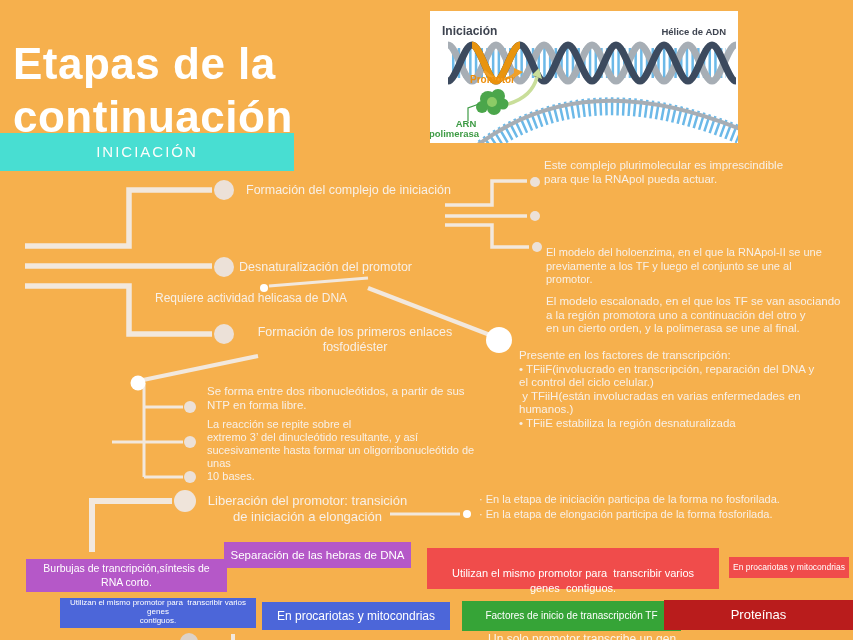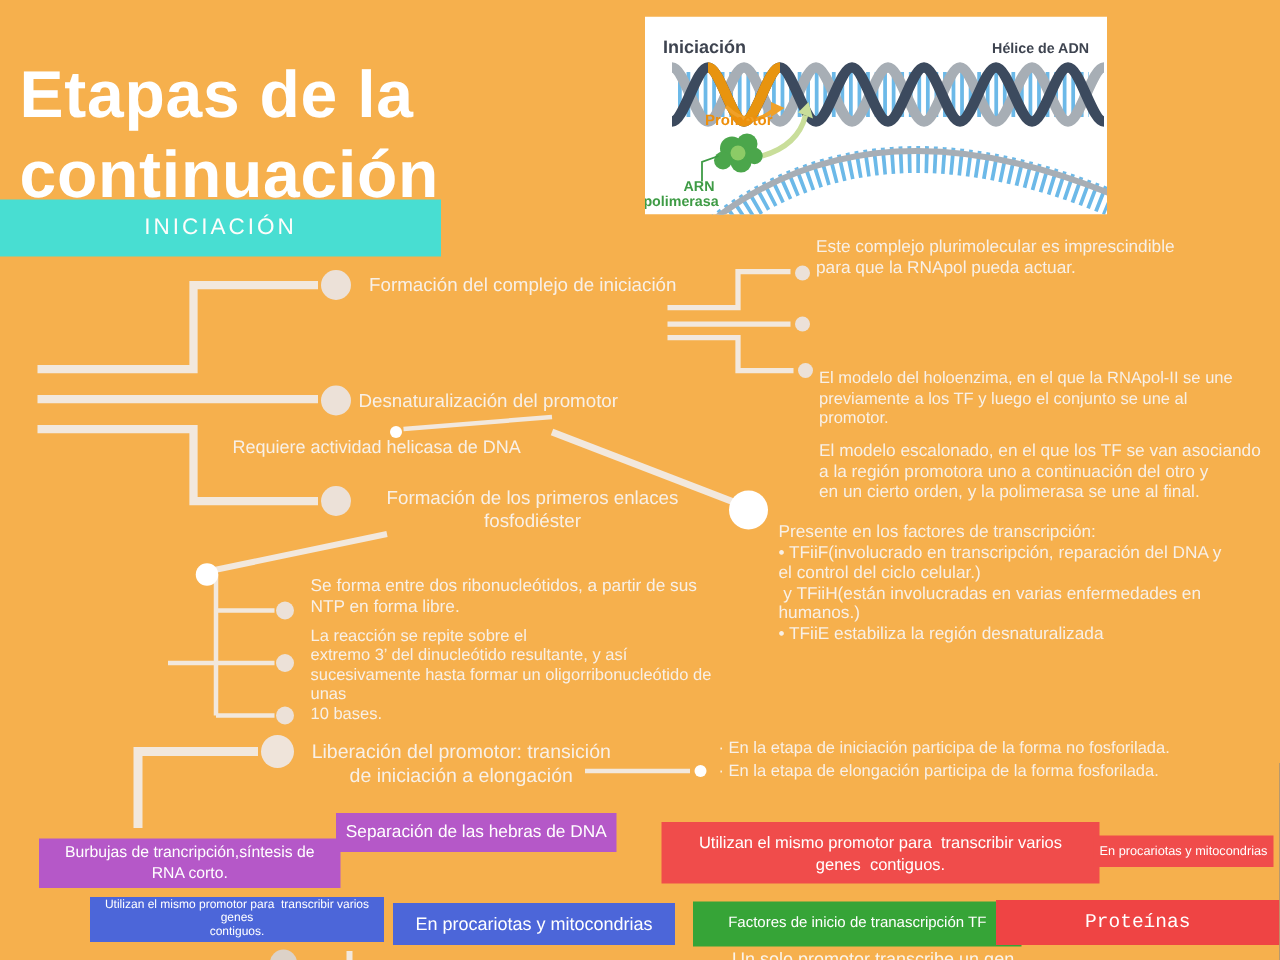--- a/index.html
+++ b/index.html
@@ -21,21 +21,21 @@
     line-height:38px; text-align:center;
   }
   svg{display:block;}
   .connectors{position:absolute; left:0; top:0; pointer-events:none;}
   .figure{position:absolute; left:430px; top:11px;}
   .box{position:absolute; color:#FFFFFF; text-align:center; white-space:pre-wrap;}
   .purple{background:#B558C8;}
   .blue{background:#4C66D9;}
   .red{background:#F04C4B;}
   .green{background:#36A437;}
-  .green2{background:#ef4444;font-family:Liberation Mono, monospace;}
+  .green2{background:#b91c1c;}
 </style>
 </head>
 <body>
 
 <div class="canvas">
 
   <svg class="connectors" width="853" height="640" viewBox="0 0 853 640">
     <g stroke="#F2E8DD" fill="none">
       <path d="M25,246 H129 V190 H212" stroke-width="5.5"></path>
       <path d="M25,266 H212" stroke-width="5.5"></path>
@@ -143,21 +143,21 @@
 sucesivamente hasta formar un oligorribonucleótido de
 unas
 10 bases.</div>
 
   <div class="t" style="left:479px; top:492px; font-size:11px; line-height:15px;">· En la etapa de iniciación participa de la forma no fosforilada.
 · En la etapa de elongación participa de la forma fosforilada.</div>
 
   <div class="box purple" style="left:2px; top:559px; width:201px; height:31px; font-size:10.5px; line-height:14px; padding-top:2px;margin-left:24px;">Burbujas de trancripción,síntesis de
 RNA corto.</div>
   <div class="box purple" style="left:224px; top:542px; width:187px; height:26px; font-size:11.5px; line-height:26px;">Separación de las hebras de DNA</div>
-  <div class="box red" style="left:441px; top:548px; width:292px; height:41px; font-size:11px; line-height:15px; padding-top:7px; box-sizing:border-box;">Utilizan el mismo promotor para  transcribir varios
+  <div class="box red" style="left:427px; top:548px; width:292px; height:41px; font-size:11px; line-height:15px; padding-top:18px; box-sizing:border-box;">Utilizan el mismo promotor para  transcribir varios
 genes  contiguos.</div>
   <div class="box red" style="left:729px; top:557px; width:120px; height:21px; font-size:8.5px; line-height:21px;">En procariotas y mitocondrias</div>
   <div class="box blue" style="left:60px; top:598px; width:196px; height:30px; font-size:8px; line-height:9px; padding-top:0; box-sizing:border-box;">Utilizan el mismo promotor para  transcribir varios genes
 contiguos.</div>
   <div class="box blue" style="left:262px; top:602px; width:188px; height:28px; font-size:12px; line-height:28px;">En procariotas y mitocondrias</div>
   <div class="box green" style="left:462px; top:601px; width:219px; height:30px; font-size:10px; line-height:30px;">Factores de inicio de tranascripción TF</div>
   <div class="box green2" style="left:664px; top:600px; width:189px; height:30px; font-size:13px; line-height:30px;">Proteínas</div>
 
   <div class="t" style="left:488px; top:633px; font-size:12px; color:#FBF4EB;">Un solo promotor transcribe un gen</div>
 

